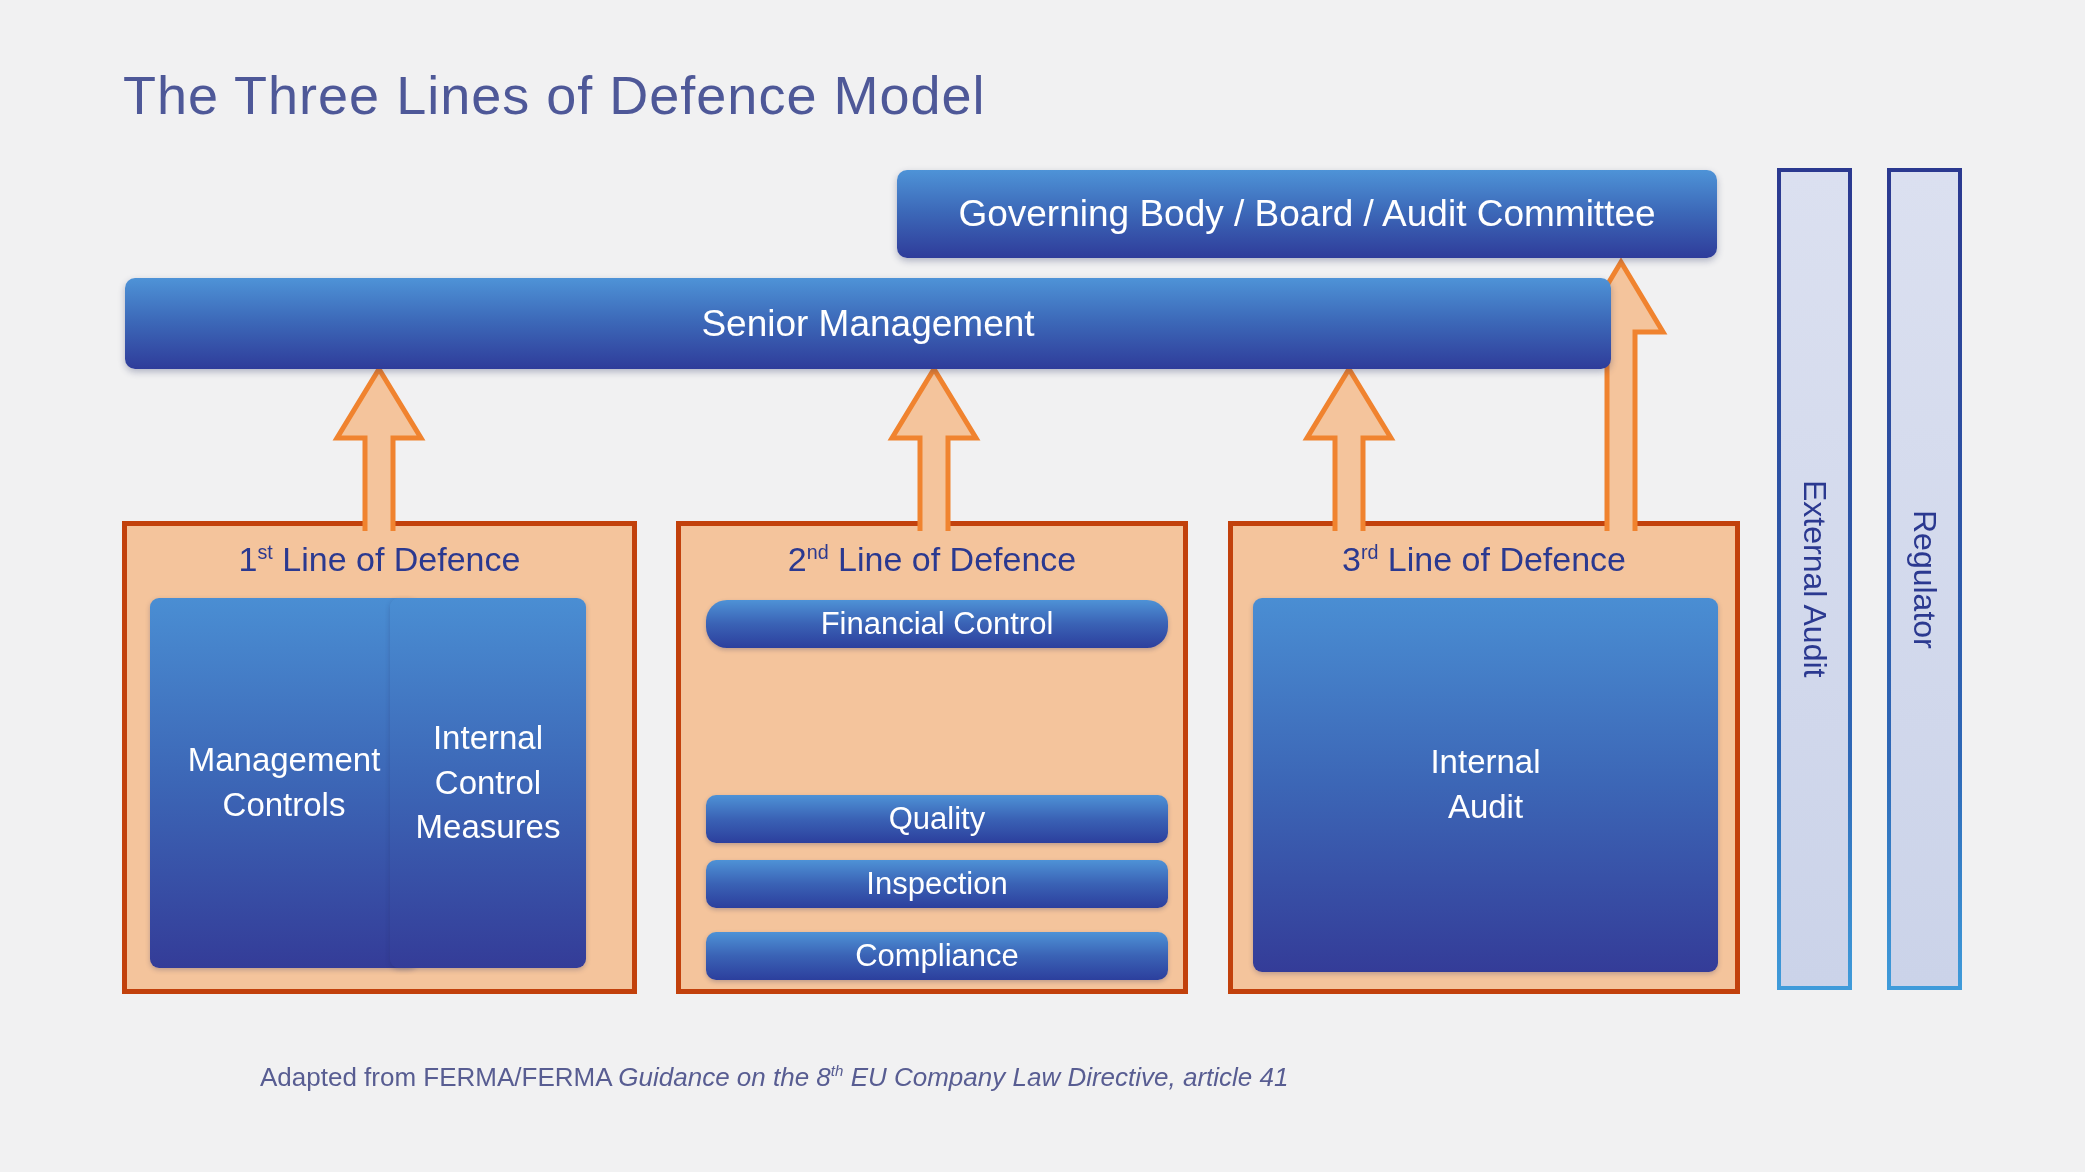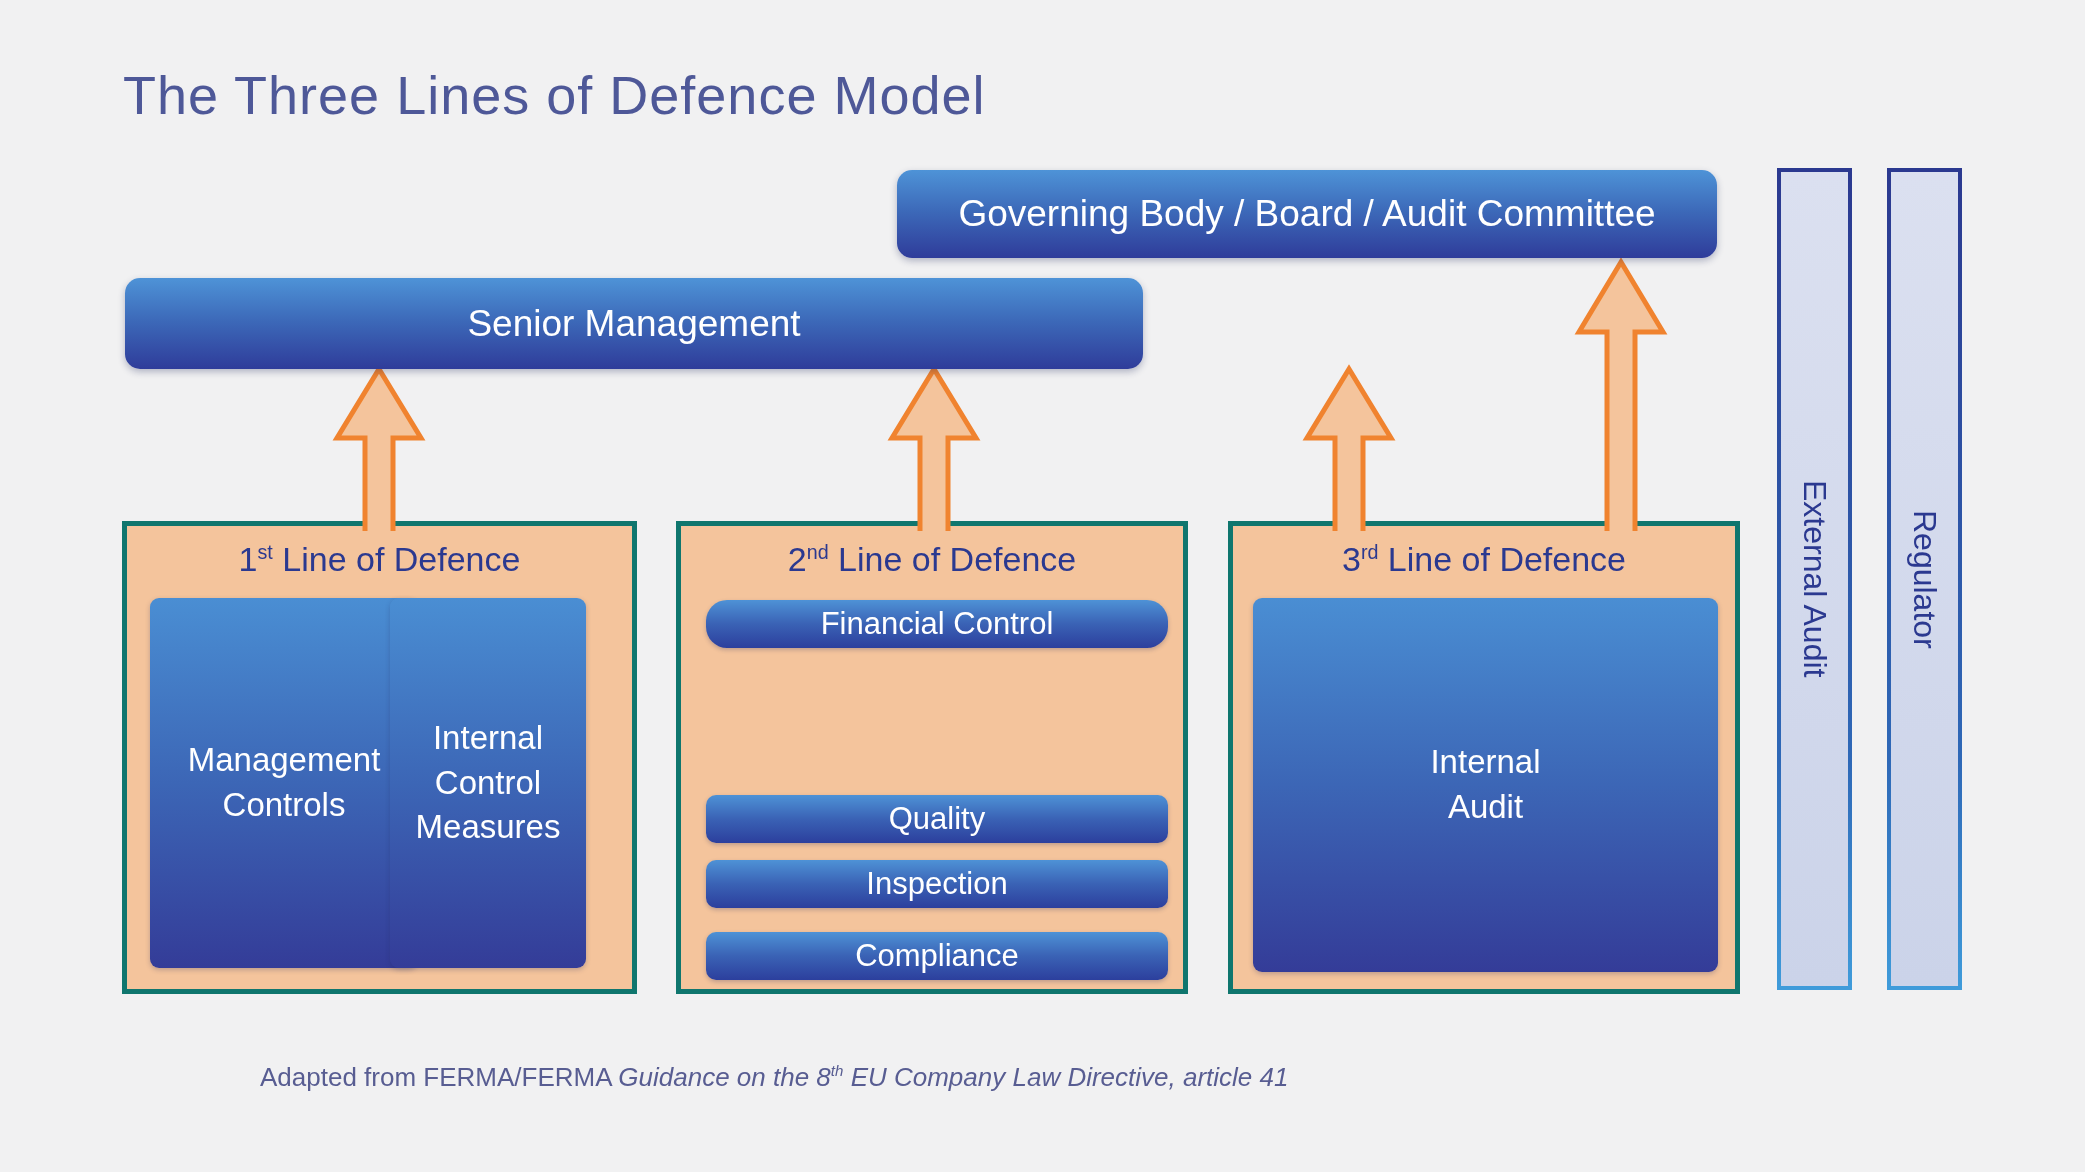--- a/index.html
+++ b/index.html
@@ -7,30 +7,30 @@
     position:relative;width:2085px;height:1172px;overflow:hidden;
     background:#F1F1F2;
     font-family:"Liberation Sans", sans-serif;
   }
   .title{
     position:absolute;left:123px;top:64px;
     font-size:54px;font-weight:300;letter-spacing:1px;
     color:#4E5898;
   }
   .blue-box{
-    position:absolute;z-index:6;border-radius:15px;
+    position:absolute;z-index:6;border-radius:10px;
     background:linear-gradient(180deg,#4E93D7 0%,#3C68B8 48%,#2F3C9A 100%);
     color:#ffffff;display:flex;align-items:center;justify-content:center;
     font-size:37px;box-shadow:0 3px 7px rgba(30,40,90,0.30);
   }
   .governing{left:897px;top:170px;width:820px;height:88px;}
-  .senior{left:125px;top:278px;width:1018px;height:91px;}
+  .senior{left:125px;top:278px;width:1486px;height:91px;}
   .line-box{
     position:absolute;z-index:1;top:521px;height:473px;box-sizing:border-box;
-    background:#F4C49C;border:5px solid #0f766e;padding-left:29px;
+    background:#F4C49C;border:5px solid #c2410c;padding-left:29px;
   }
   .line-1{left:122px;width:515px;}
   .line-2{left:676px;width:512px;}
   .line-3{left:1228px;width:512px;}
   .line-header{
     position:absolute;top:14px;left:0;width:100%;text-align:center;
     color:#2B3990;font-size:34px;
   }
   .line-header sup, .footer sup{font-size:58%;line-height:0;vertical-align:super;}
   .panel{

